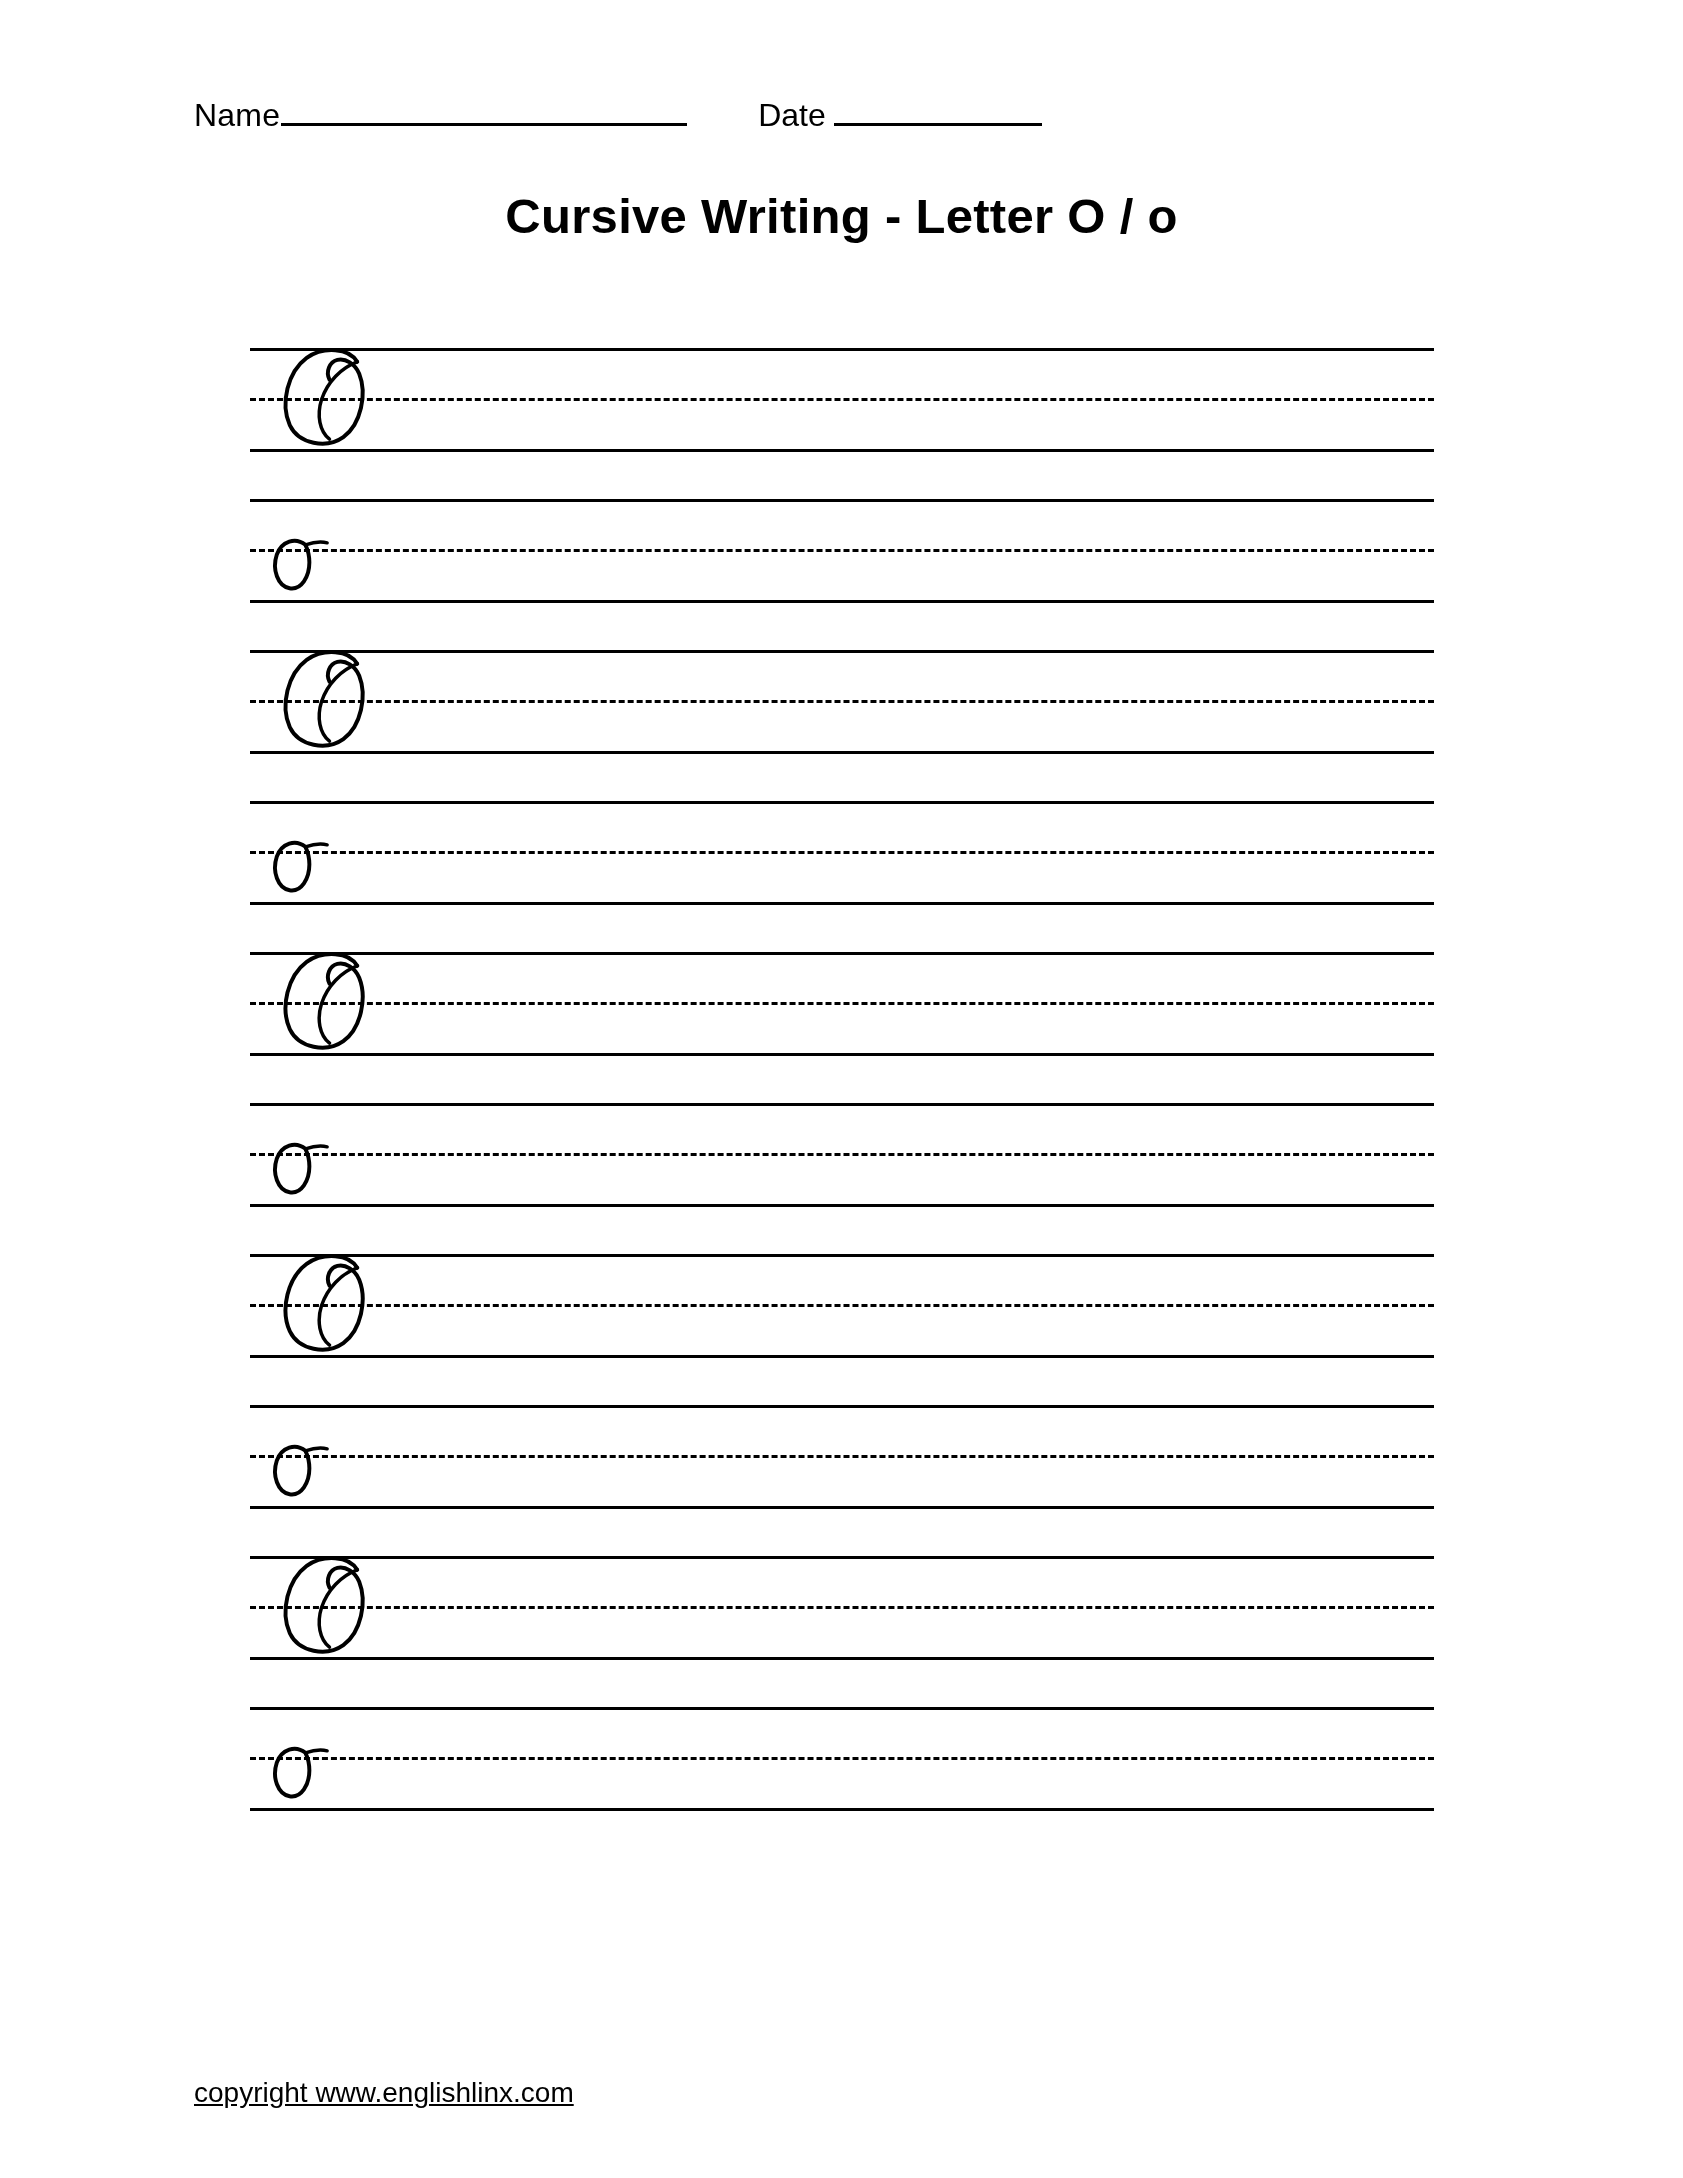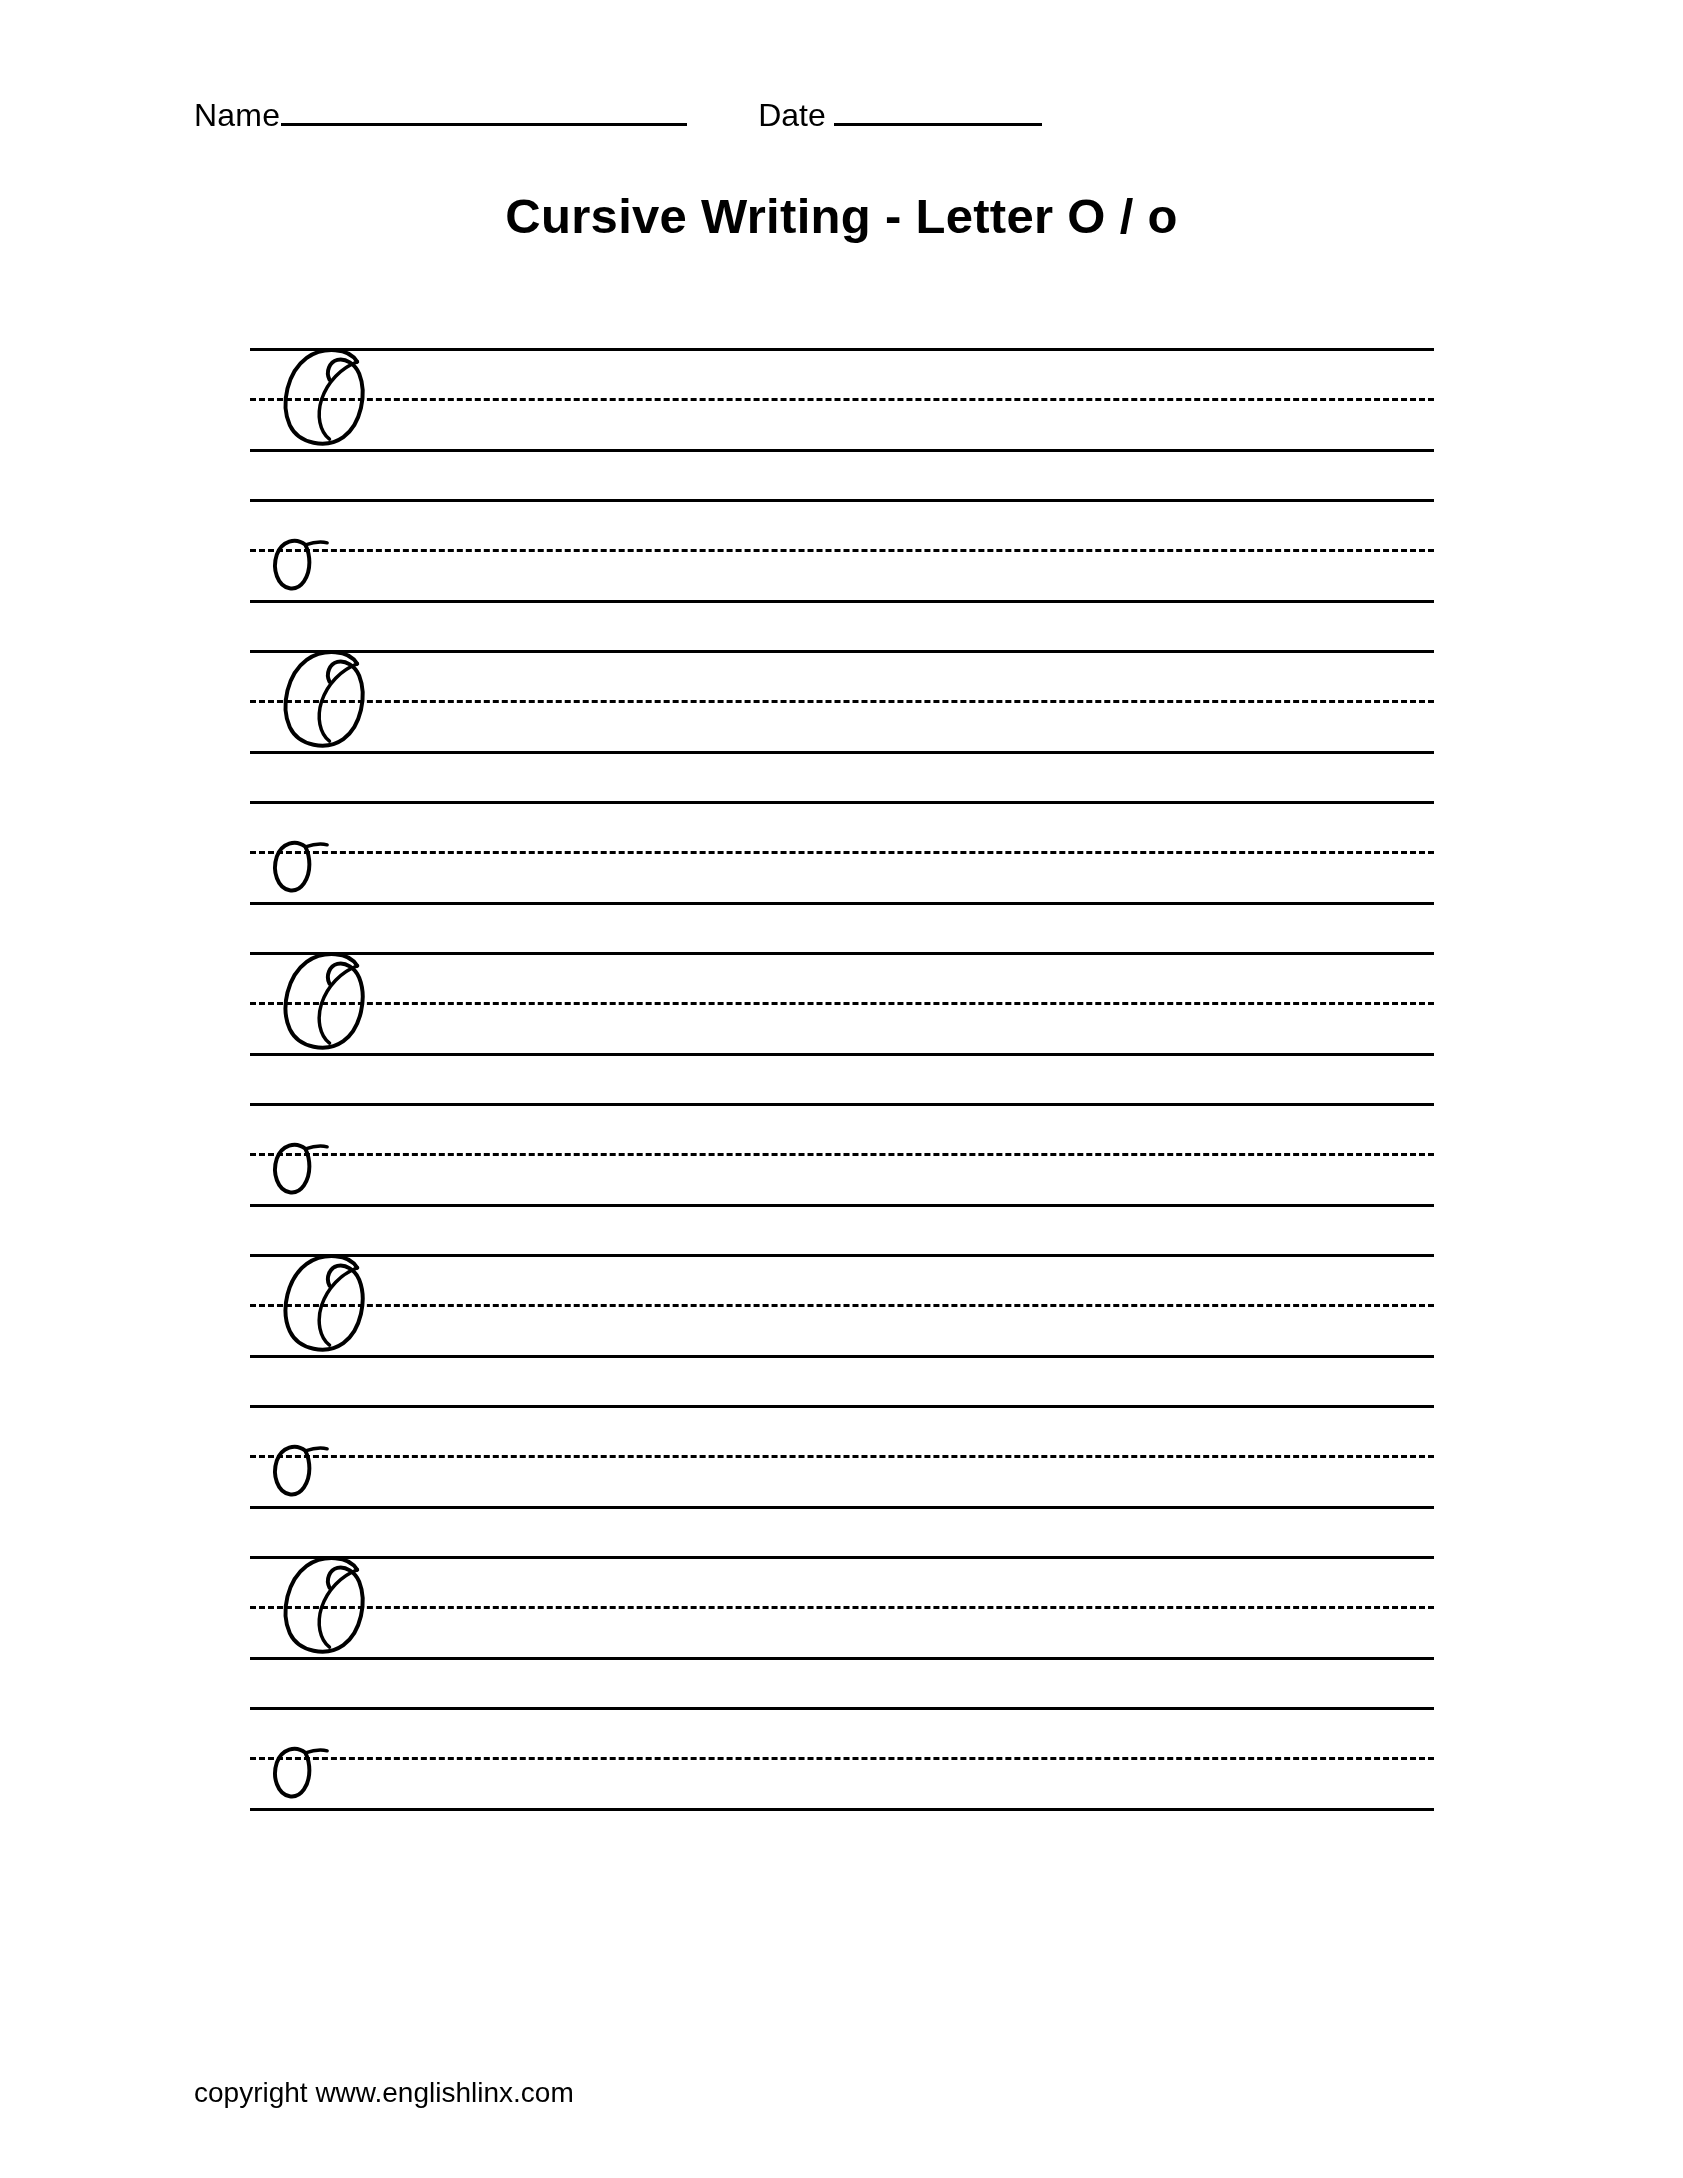--- a/index.html
+++ b/index.html
@@ -117,20 +117,21 @@
     height: 77px;
   }
   .glyph svg { display: block; overflow: visible; }
 
   
   .footer {
     position: absolute;
     left: 194px;
     top: 2077px;
     font-size: 28px;
+    text-decoration: underline;
   }
 </style>
 </head>
 <body>
 
 <div class="page">
 
   <div class="header-row">
     <span class="name-label">Name</span>
     <span class="name-blank"></span>

